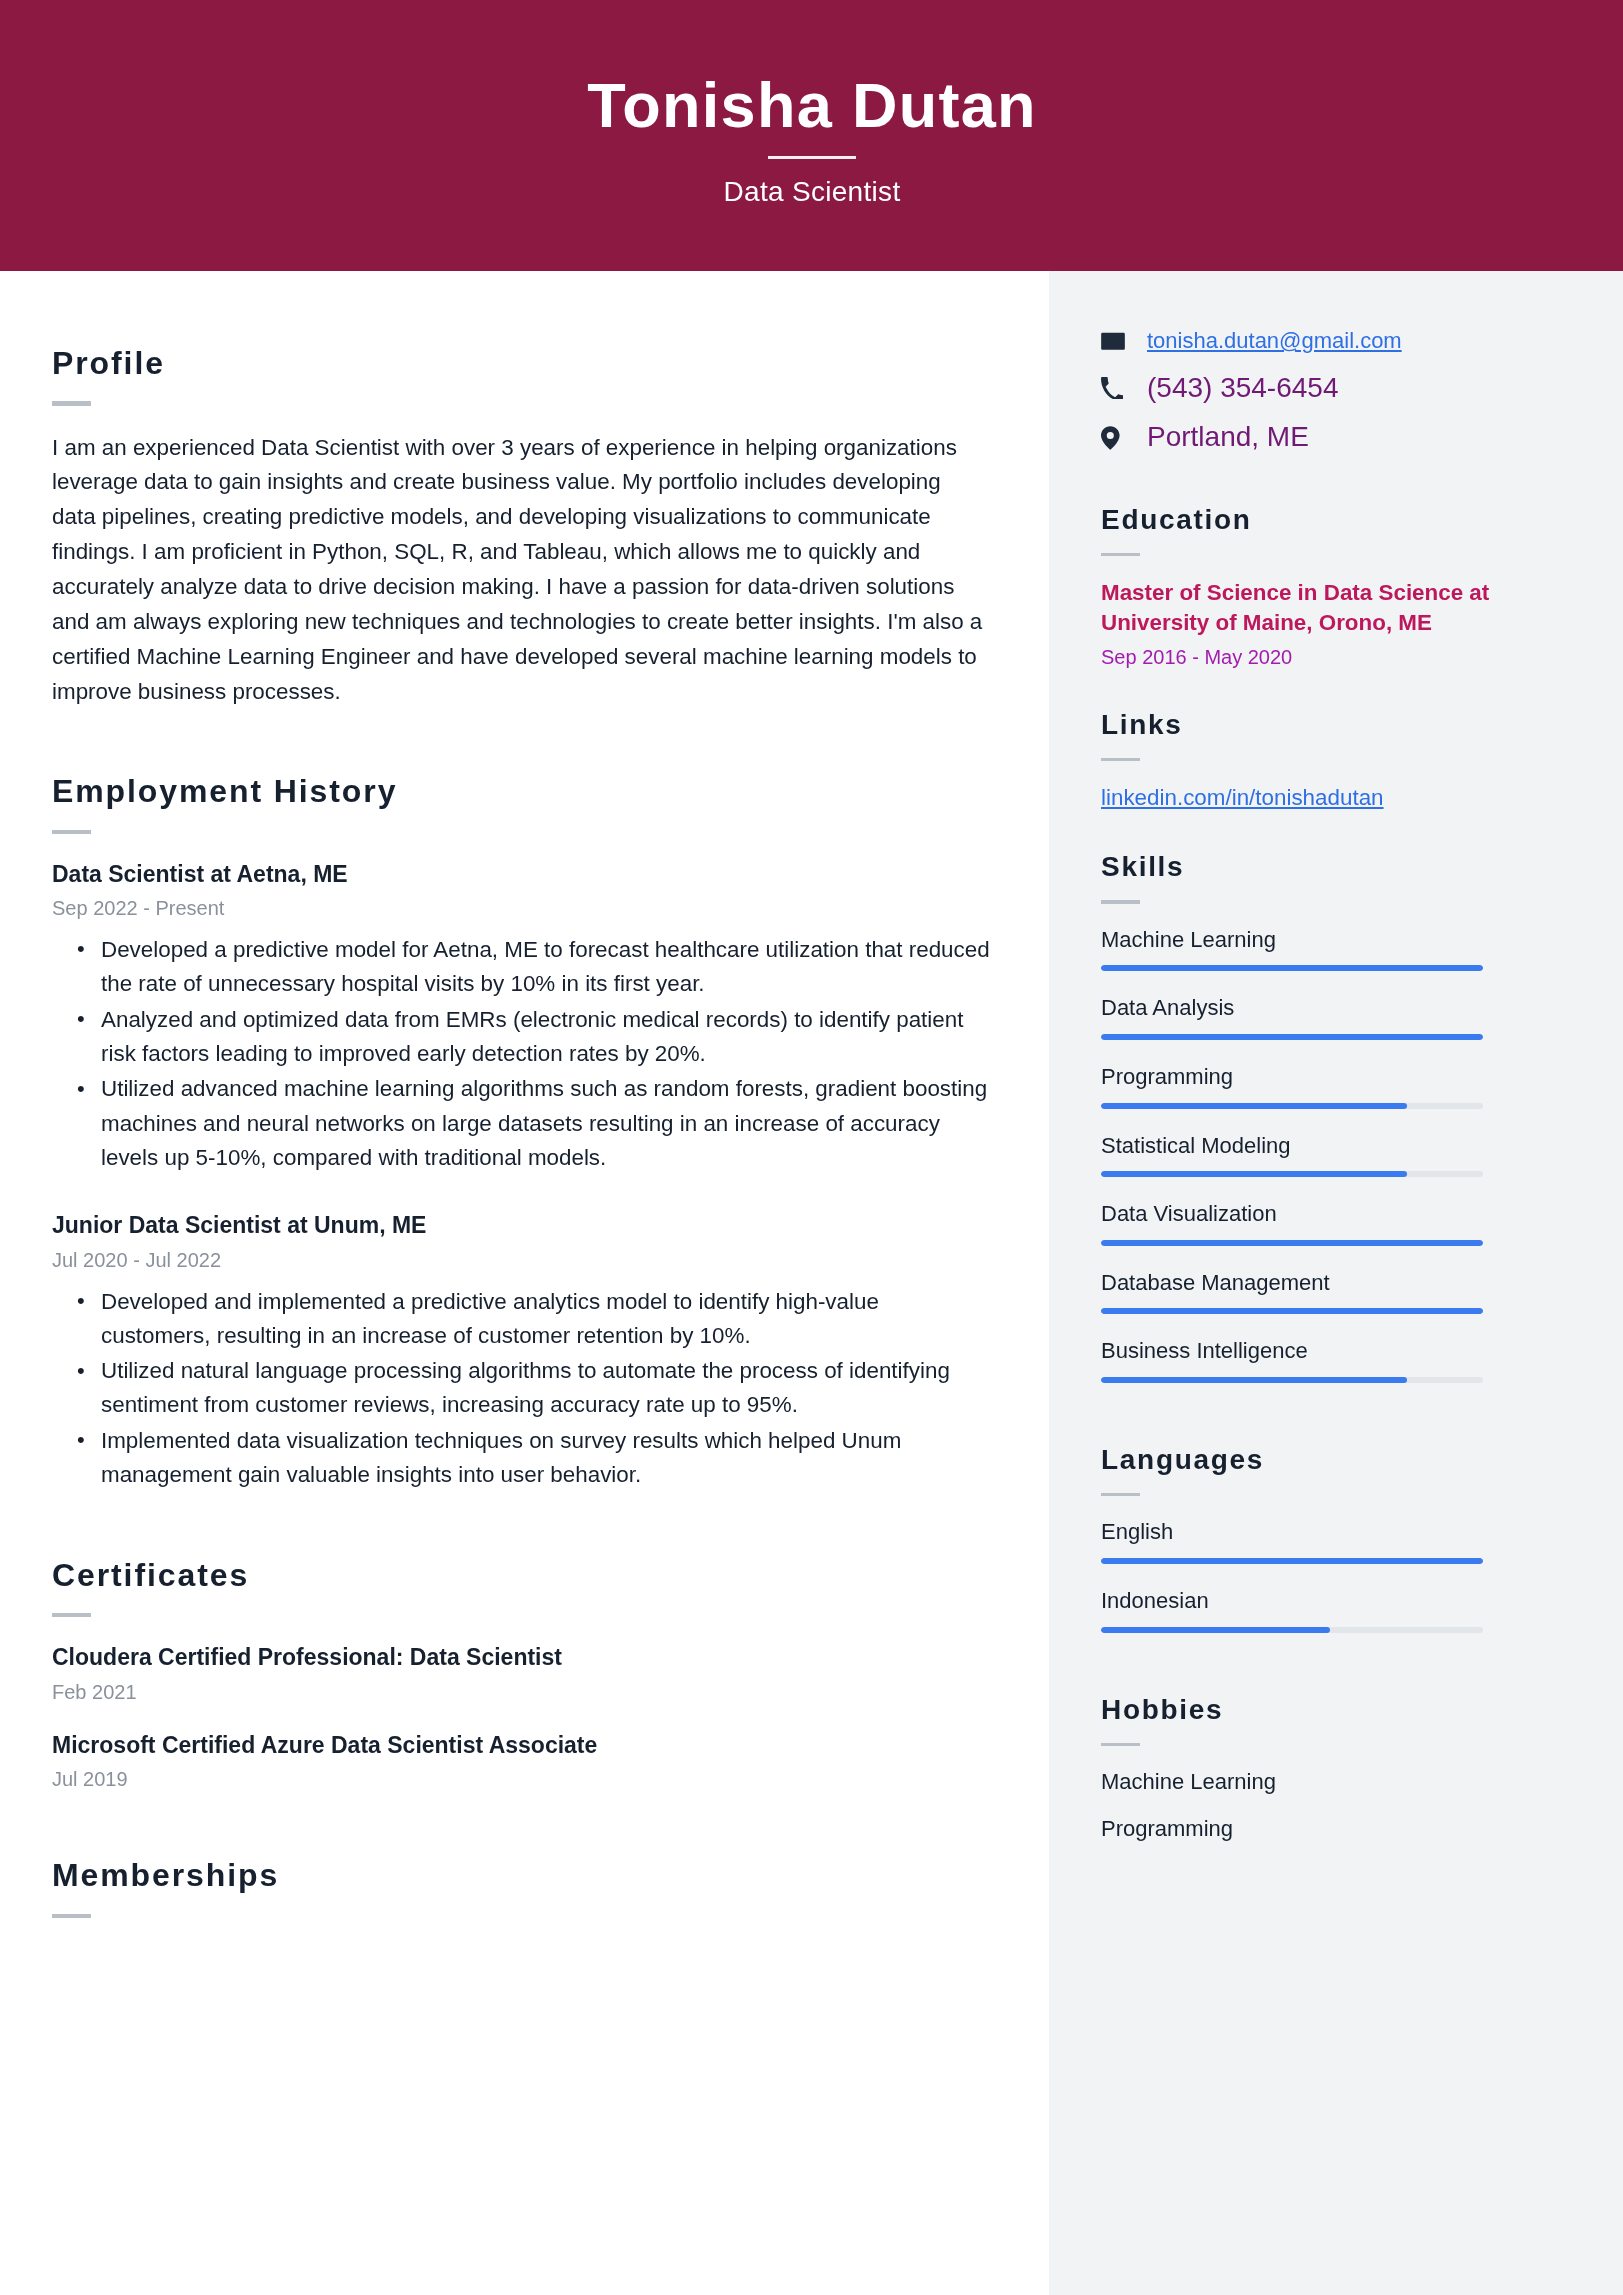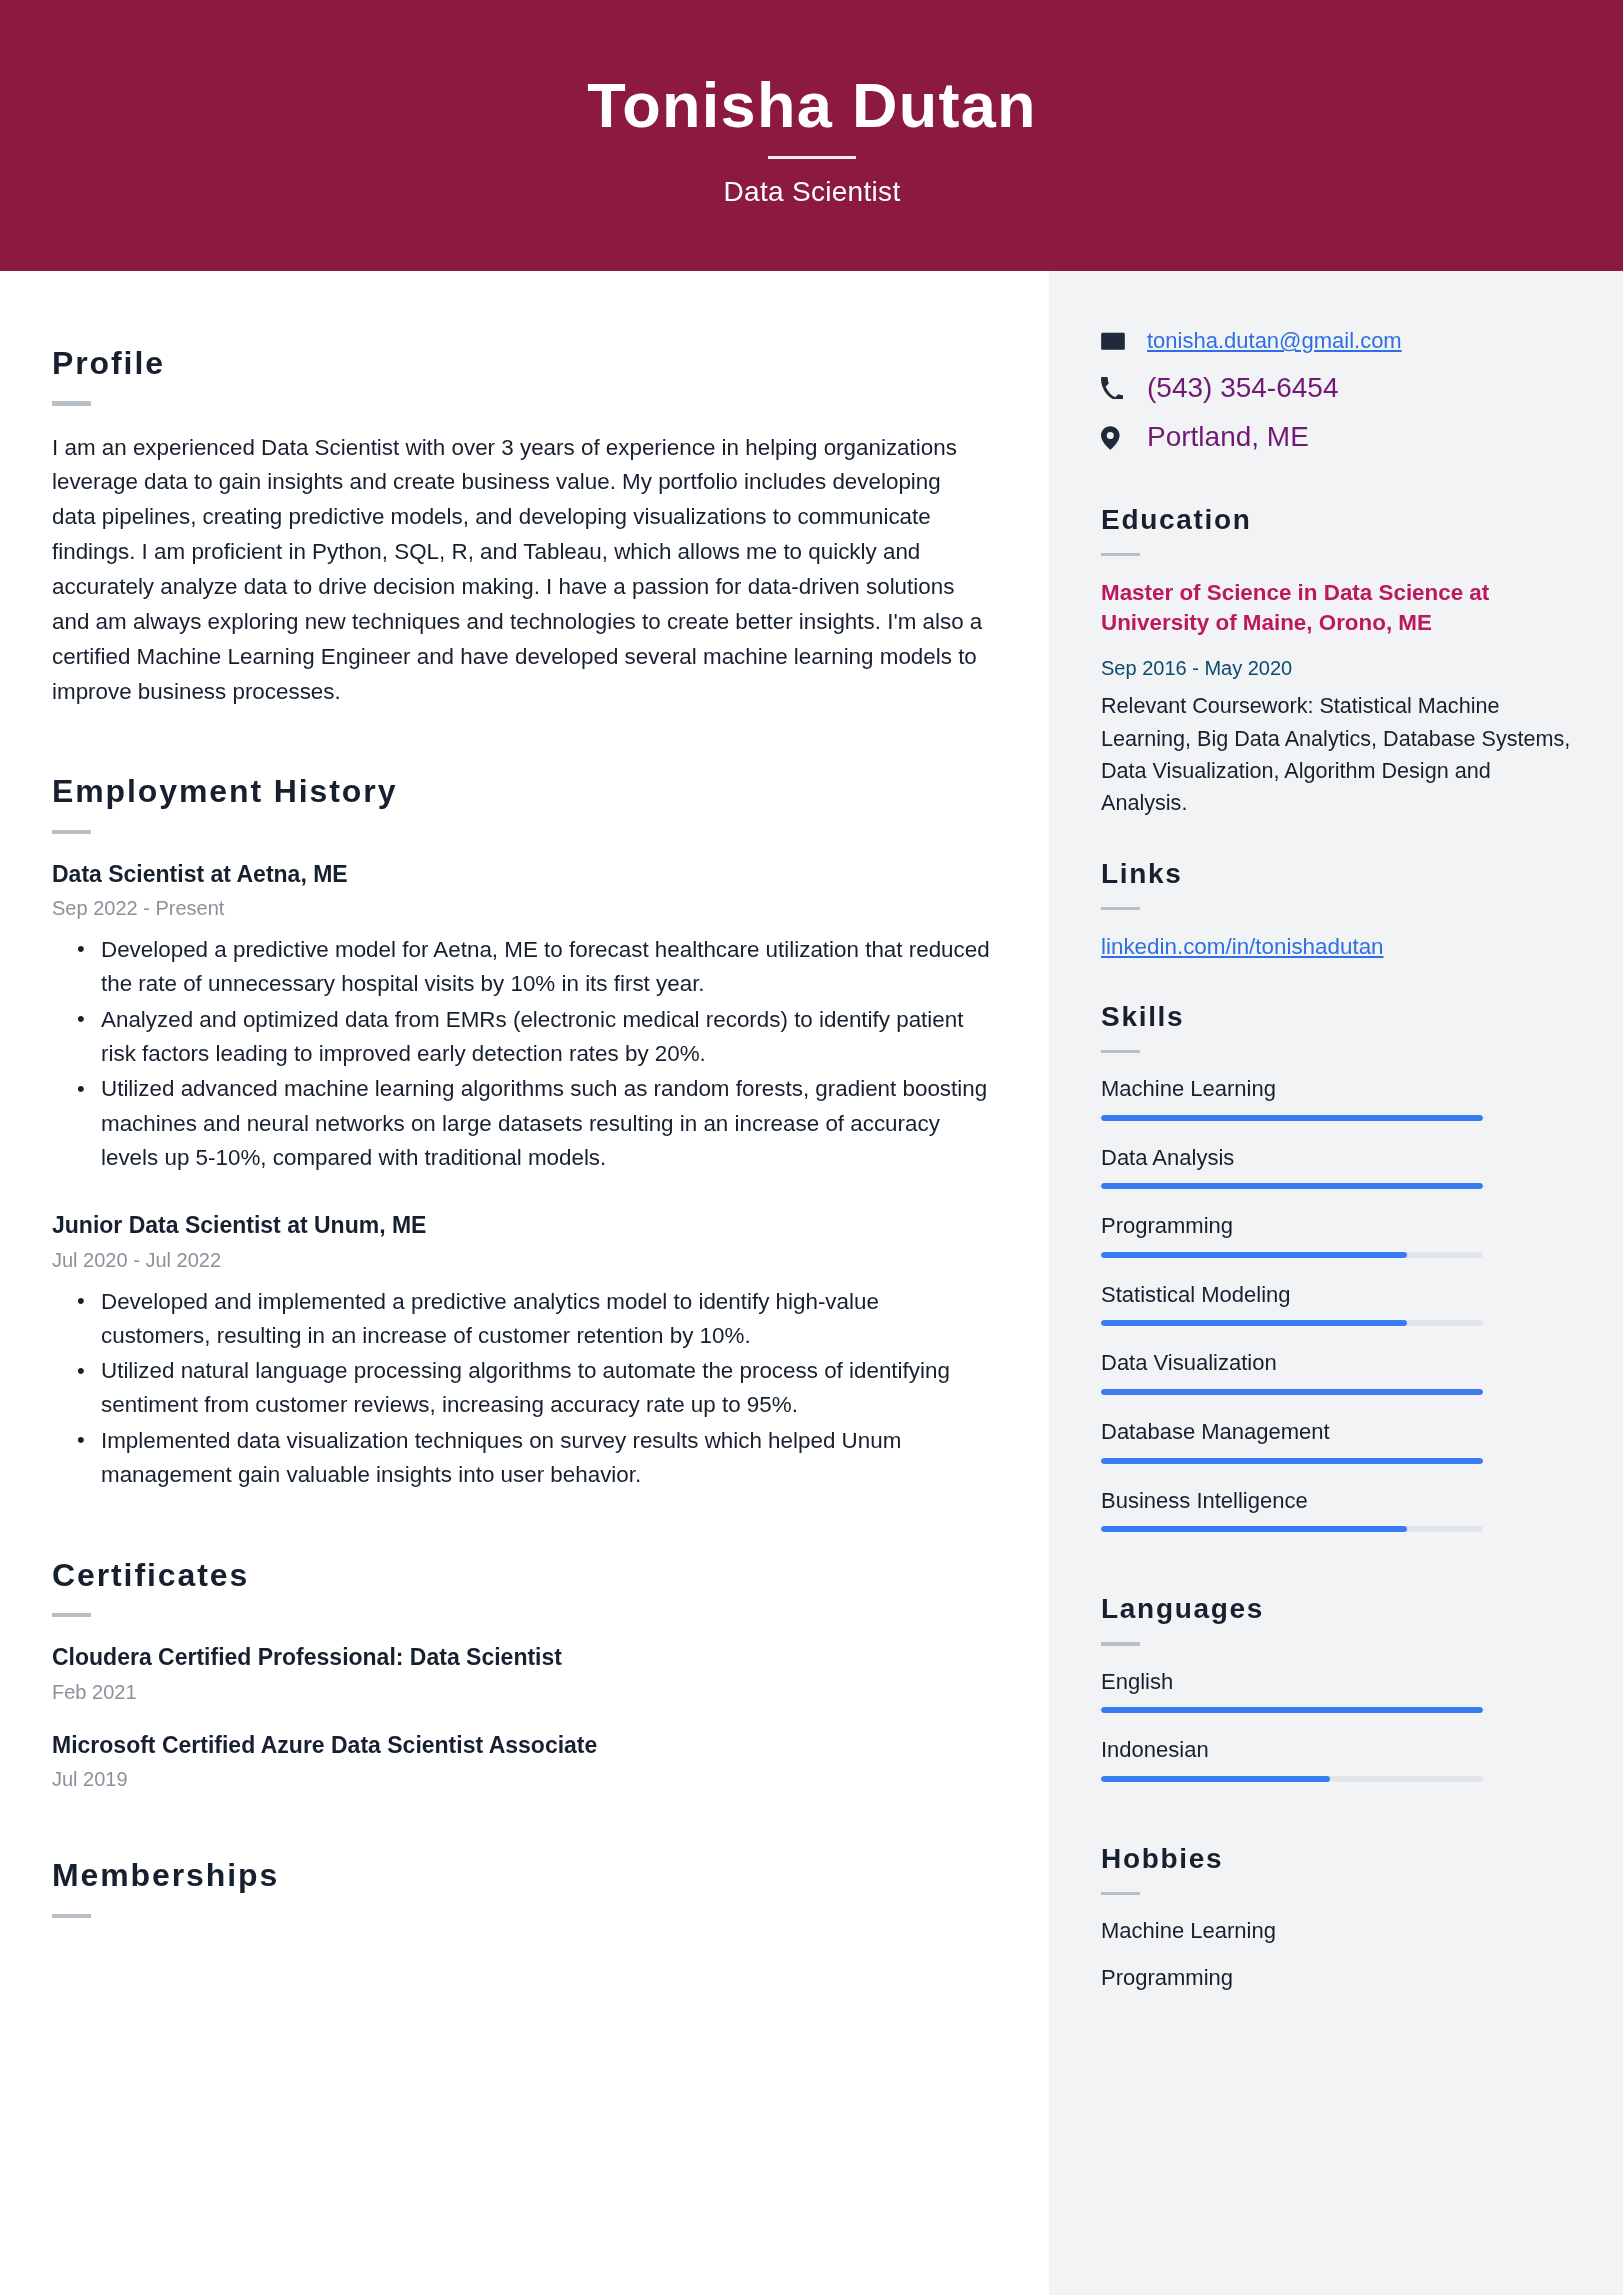--- a/index.html
+++ b/index.html
@@ -176,23 +176,23 @@
 
   
   .side-entry-title {
     font-size: 22.4px;
     font-weight: bold;
     color: #be185d;
     line-height: 1.33;
   }
   .side-entry-date {
     font-size: 20px;
-    color: #0c4a6e;
+    color: #a21caf;
     line-height: 1.4;
-    margin-top: 16px;
+    margin-top: 5px;
   }
   .side-para {
     font-size: 21.6px;
     line-height: 1.5;
     color: #16202F;
     margin-top: 8.5px;
   }
   .side-link {
     font-size: 22.4px;
     color: #2F6FE4;
@@ -339,21 +339,20 @@
           <span class="contact-text">Portland, ME</span>
         </div>
 
       </div>
 
       <section class="section">
         <h2 class="sec-title side">Education</h2>
         <div class="sec-rule side"></div>
         <div class="side-entry-title">Master of Science in Data Science at University of Maine, Orono, ME</div>
         <div class="side-entry-date">Sep 2016 - May 2020</div>
-        <div class="side-para">Relevant Coursework: Statistical Machine Learning, Big Data Analytics, Database Systems, Data Visualization, Algorithm Design and Analysis.</div>
       </section>
 
       <div class="gap-md"></div>
 
       <section class="section">
         <h2 class="sec-title side">Links</h2>
         <div class="sec-rule side"></div>
         <span class="side-link">linkedin.com/in/tonishadutan</span>
       </section>
 

